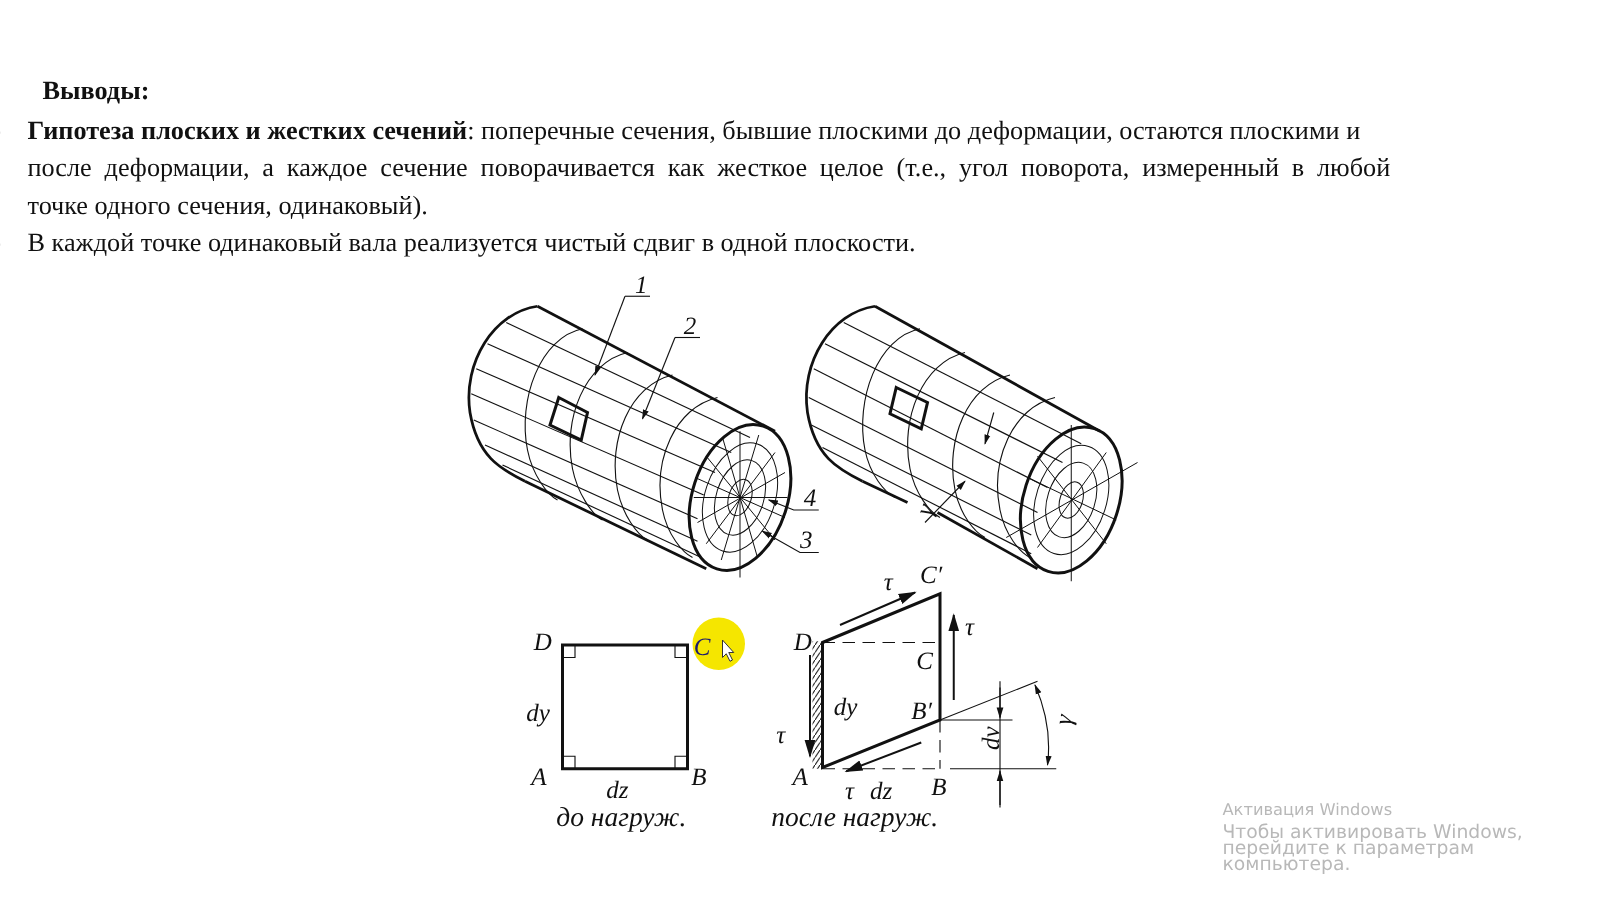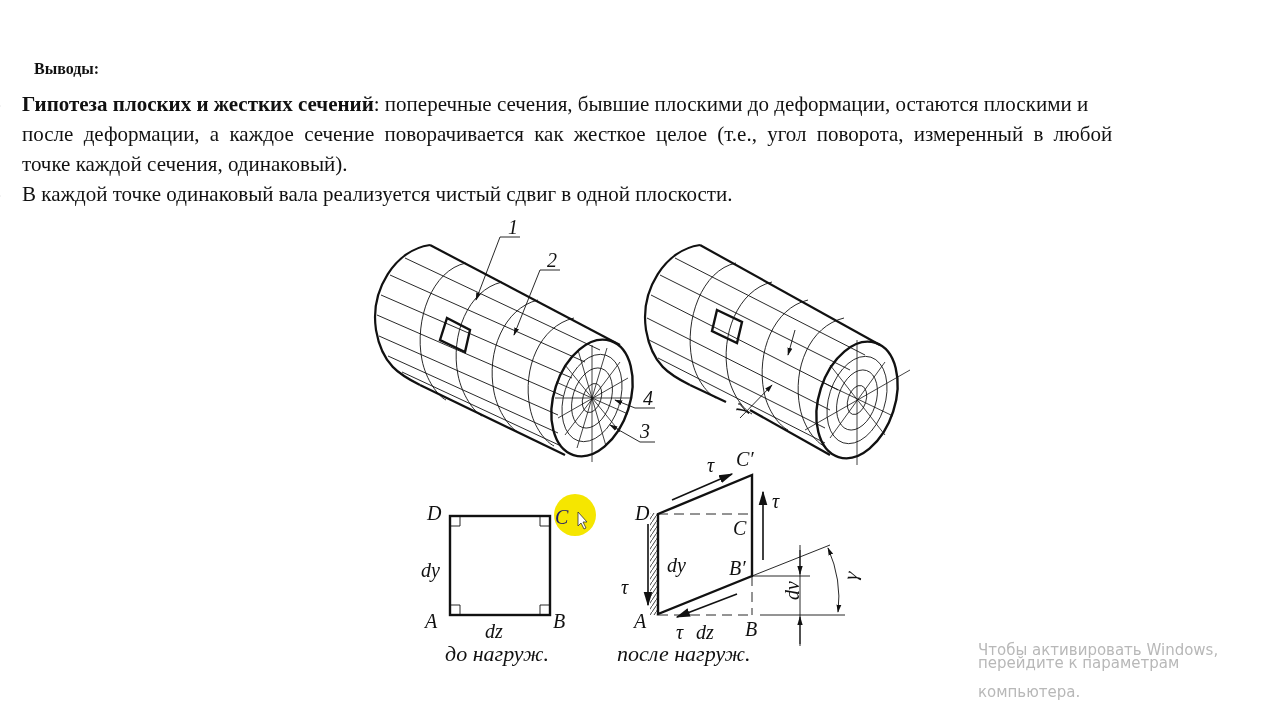--- a/index.html
+++ b/index.html
@@ -1,18 +1,18 @@
 <!DOCTYPE html>
 <html><head>
 <meta charset="utf-8">
 <style>
   html, body { margin:0; padding:0; }
   body { width:1280px; height:720px; background:#ffffff; position:relative; overflow:hidden;
          font-family:"Liberation Serif", "DejaVu Serif", serif; color:#111; }
-  .heading { position:absolute; left:34px; top:60px; font-size:16px; font-weight:bold; }
+  .heading { position:absolute; left:34px; top:60px; font-size:21px; font-weight:bold; }
   .item { position:absolute; left:0; font-size:21px; line-height:30px; white-space:nowrap; }
   .num { position:absolute; left:-6px; }
   .txt { position:absolute; left:22px; }
   .b { font-weight:bold; }
   .j { word-spacing:4px; }
   svg.fig { position:absolute; left:0; top:0; }
   .lbl { font-family:"Liberation Serif", serif; font-style:italic; font-size:20px; fill:#111; }
   .cap { font-family:"Liberation Serif", serif; font-style:italic; font-size:22px; fill:#111; }
   .watermark { position:absolute; left:978px; top:641px; color:#b8b8b8; font-family:"DejaVu Sans", sans-serif; }
   .wm-title { font-size:13px; }
@@ -26,21 +26,21 @@
 <div class="item" style="top:89px;">
   <span class="num">)</span>
   <span class="txt">
     <span class="b">Гипотеза плоских и жестких сечений</span><span>: поперечные сечения, бывшие плоскими до деформации, остаются плоскими и</span>
   </span>
 </div>
 <div class="item j" style="top:119px;">
   <span class="txt" style="word-spacing:5px;">после деформации, а каждое сечение поворачивается как жесткое целое (т.е., угол поворота, измеренный в любой</span>
 </div>
 <div class="item" style="top:149px;">
-  <span class="txt">точке каждой сечения, одинаковый).</span>
+  <span class="txt">точке одного сечения, одинаковый).</span>
 </div>
 <div class="item" style="top:179px;">
   <span class="num">)</span>
   <span class="txt">В каждой точке одинаковый вала реализуется чистый сдвиг в одной плоскости.</span>
 </div>
 
 <svg class="fig" width="1280" height="720">
   <defs>
     <marker id="ar" viewBox="0 0 10 10" refX="9" refY="5" markerWidth="9" markerHeight="9" orient="auto-start-reverse">
       <path d="M0,2 L10,5 L0,8 z" fill="#111"></path>
@@ -197,15 +197,16 @@
   <text class="lbl" x="791" y="608" transform="rotate(-90 791 600)">dv</text>
   <text class="lbl" x="850" y="583" transform="rotate(-80 852 578)">γ</text>
   <text class="lbl" x="634" y="628">A</text>
   <text class="lbl" x="676" y="639">τ</text>
   <text class="lbl" x="696" y="639">dz</text>
   <text class="lbl" x="745" y="636">B</text>
   <text class="cap" x="617" y="661">после нагруж.</text>
 </svg>
 
 <div class="watermark">
+  <div class="wm-title">Активация Windows</div>
   <div class="wm-sub">Чтобы активировать Windows, перейдите к параметрам</div>
-  <div class="wm-sub" style="margin-top:16px">компьютера.</div>
+  <div class="wm-sub" style="margin-top:0">компьютера.</div>
 </div>
 
 </body></html>

